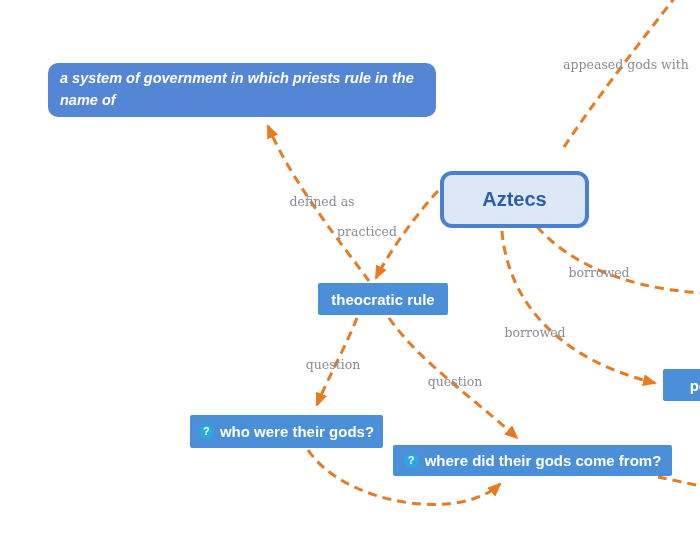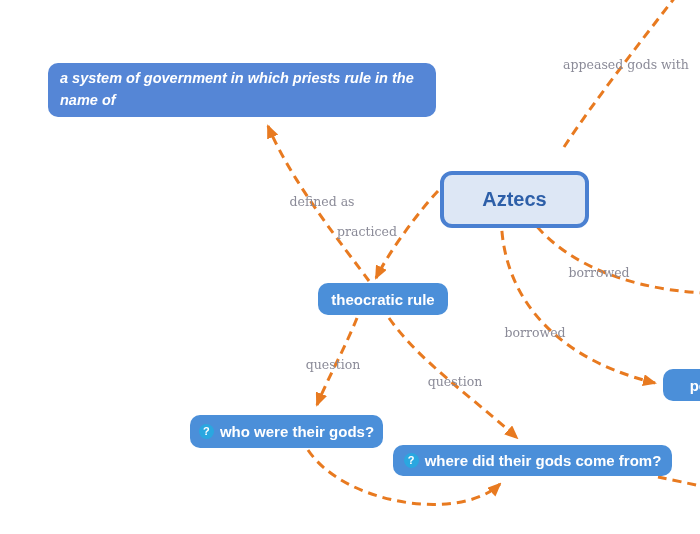--- a/index.html
+++ b/index.html
@@ -26,21 +26,21 @@
   }
   #arrowhead polygon { fill: var(--edge-color); }
 
   .node {
     position: absolute;
     box-sizing: border-box;
     display: flex;
     align-items: center;
     justify-content: center;
     gap: 6px;
-    border-radius: 10px;
+    border-radius: 2px;
     background: var(--node-fill);
     color: #ffffff;
     font-weight: bold;
     font-size: 15px;
     white-space: nowrap;
     padding: 0 10px;
   }
   .node.root {
     background: var(--root-fill);
     border: 4px solid var(--root-border);

